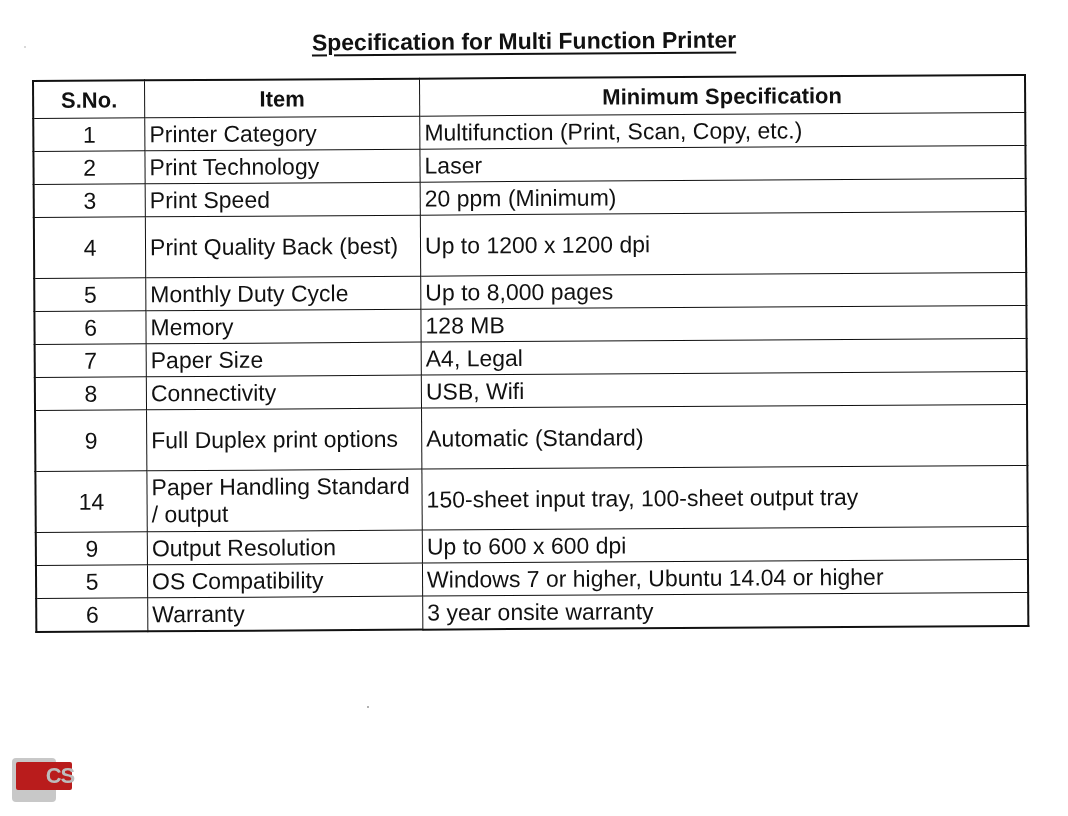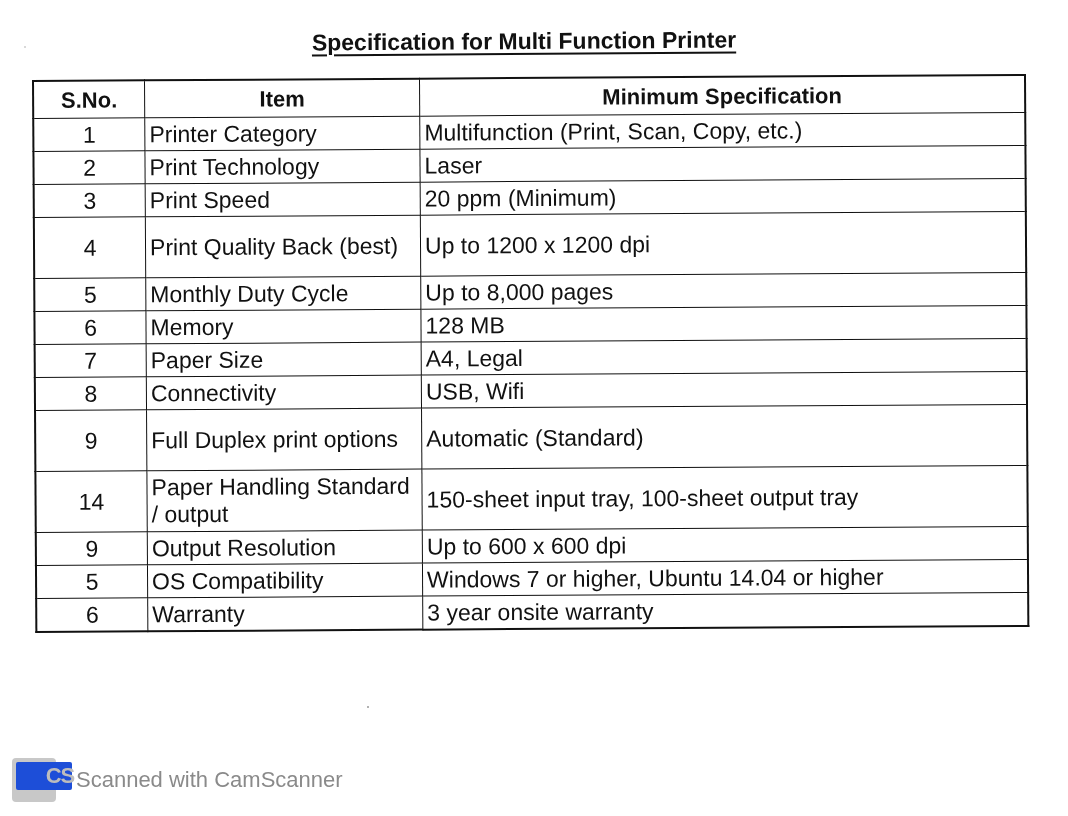--- a/index.html
+++ b/index.html
@@ -90,21 +90,21 @@
       display: flex;
       align-items: center;
       justify-content: center;
     }
     .cs-logo-inner {
       position: absolute;
       top: 4px;
       left: 4px;
       width: 24px;
       height: 28px;
-      background: #1d4ed8;
+      background: #b91c1c;
       border-radius: 2px;
       display: flex;
       align-items: center;
       justify-content: center;
       font-weight: bold;
       font-size: 22px;
       color: #bdbdbd;
       letter-spacing: -1px;
       padding-left: 32px;
     }
@@ -204,14 +204,13 @@
   </table>
 </div>
 
 <div class="speck" style="left:367px; top:706px;"></div>
 <div class="speck" style="left:24px; top:46px; background:#ccc;"></div>
 
 <div class="footer">
   <div class="cs-logo">
     <div class="cs-logo-inner">CS</div>
   </div>
-  <div class="cs-text">Scanned with CamScanner</div>
 </div>
 
 </body></html>

